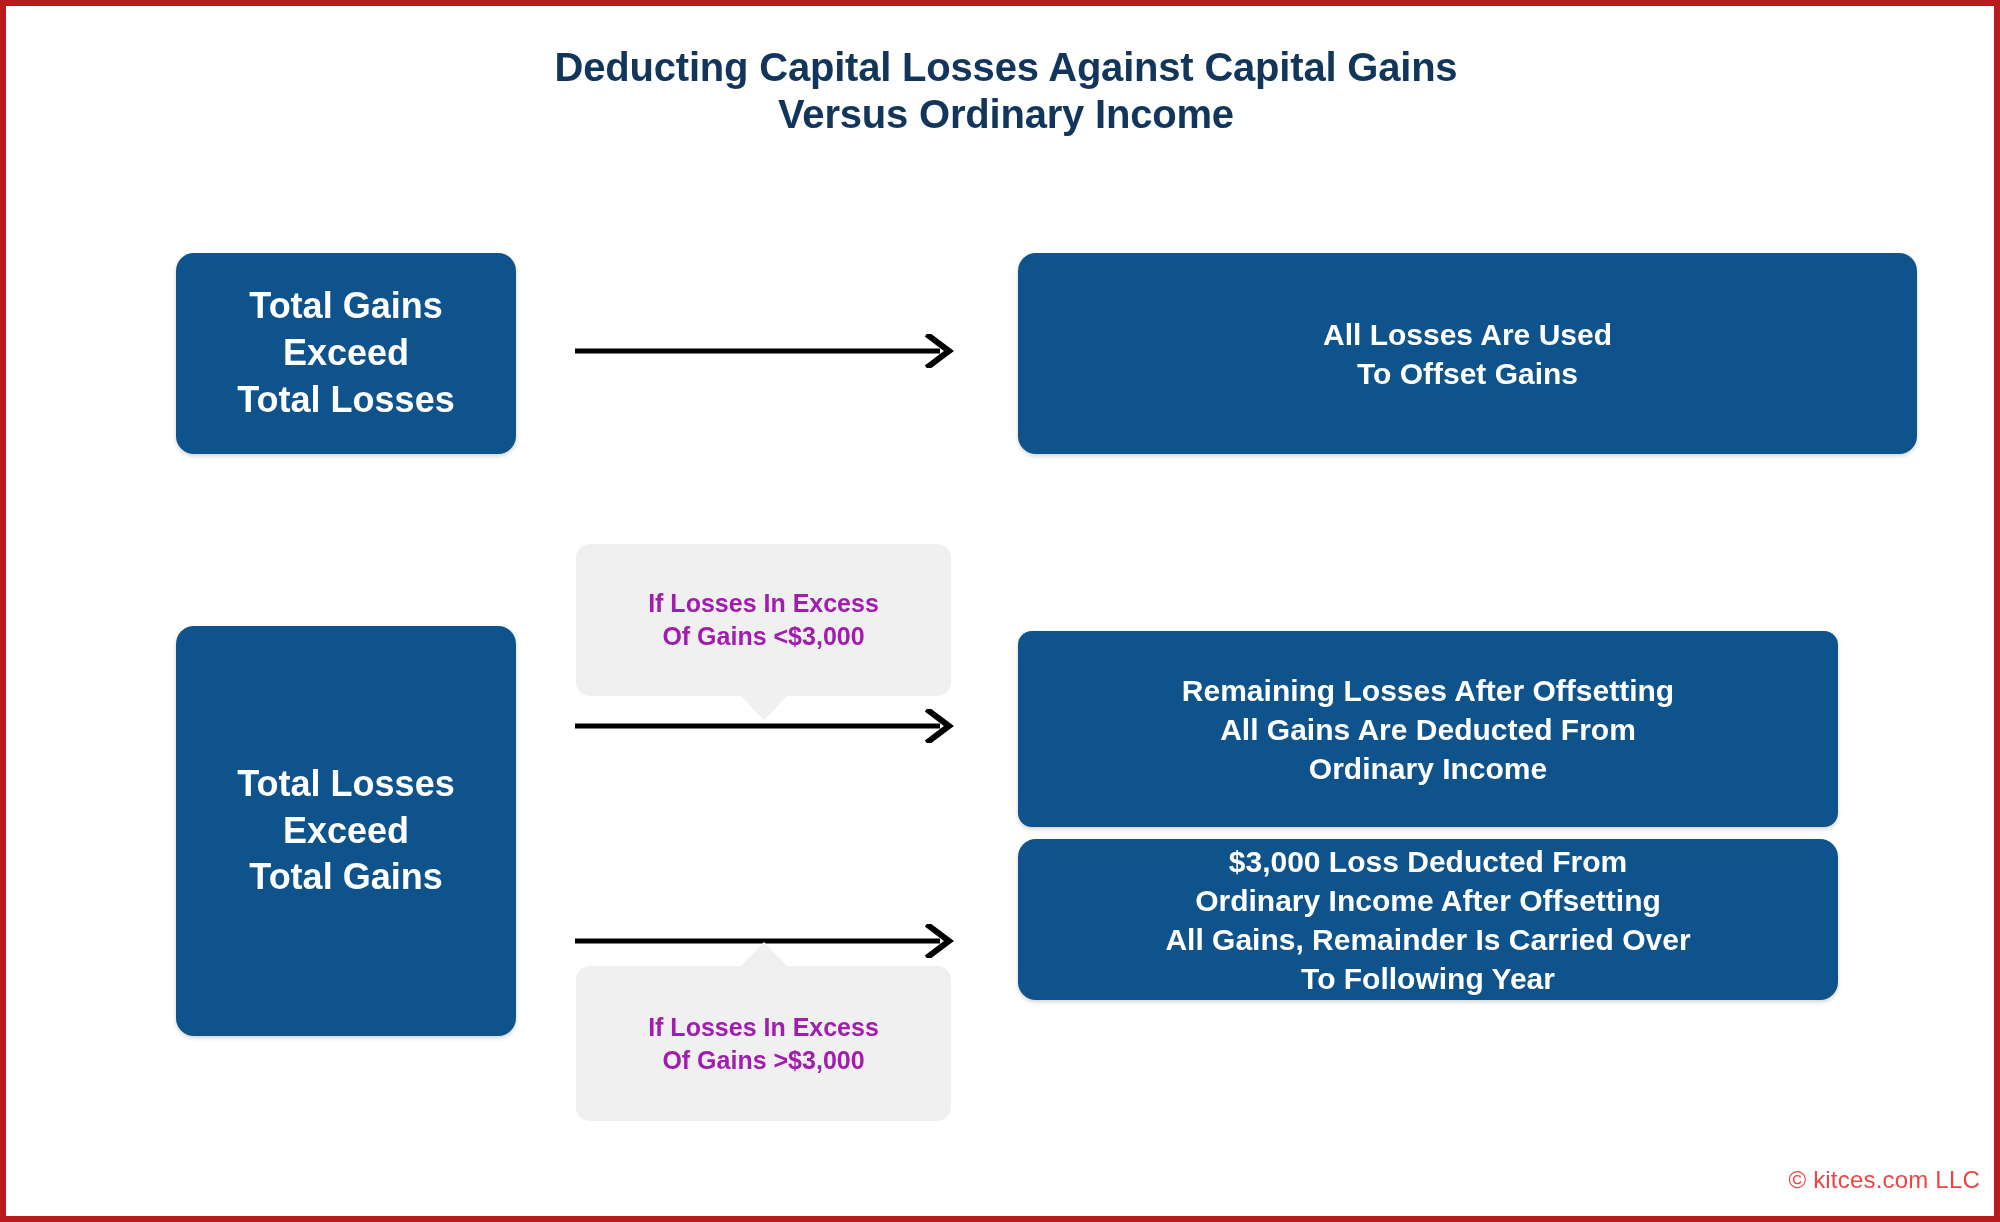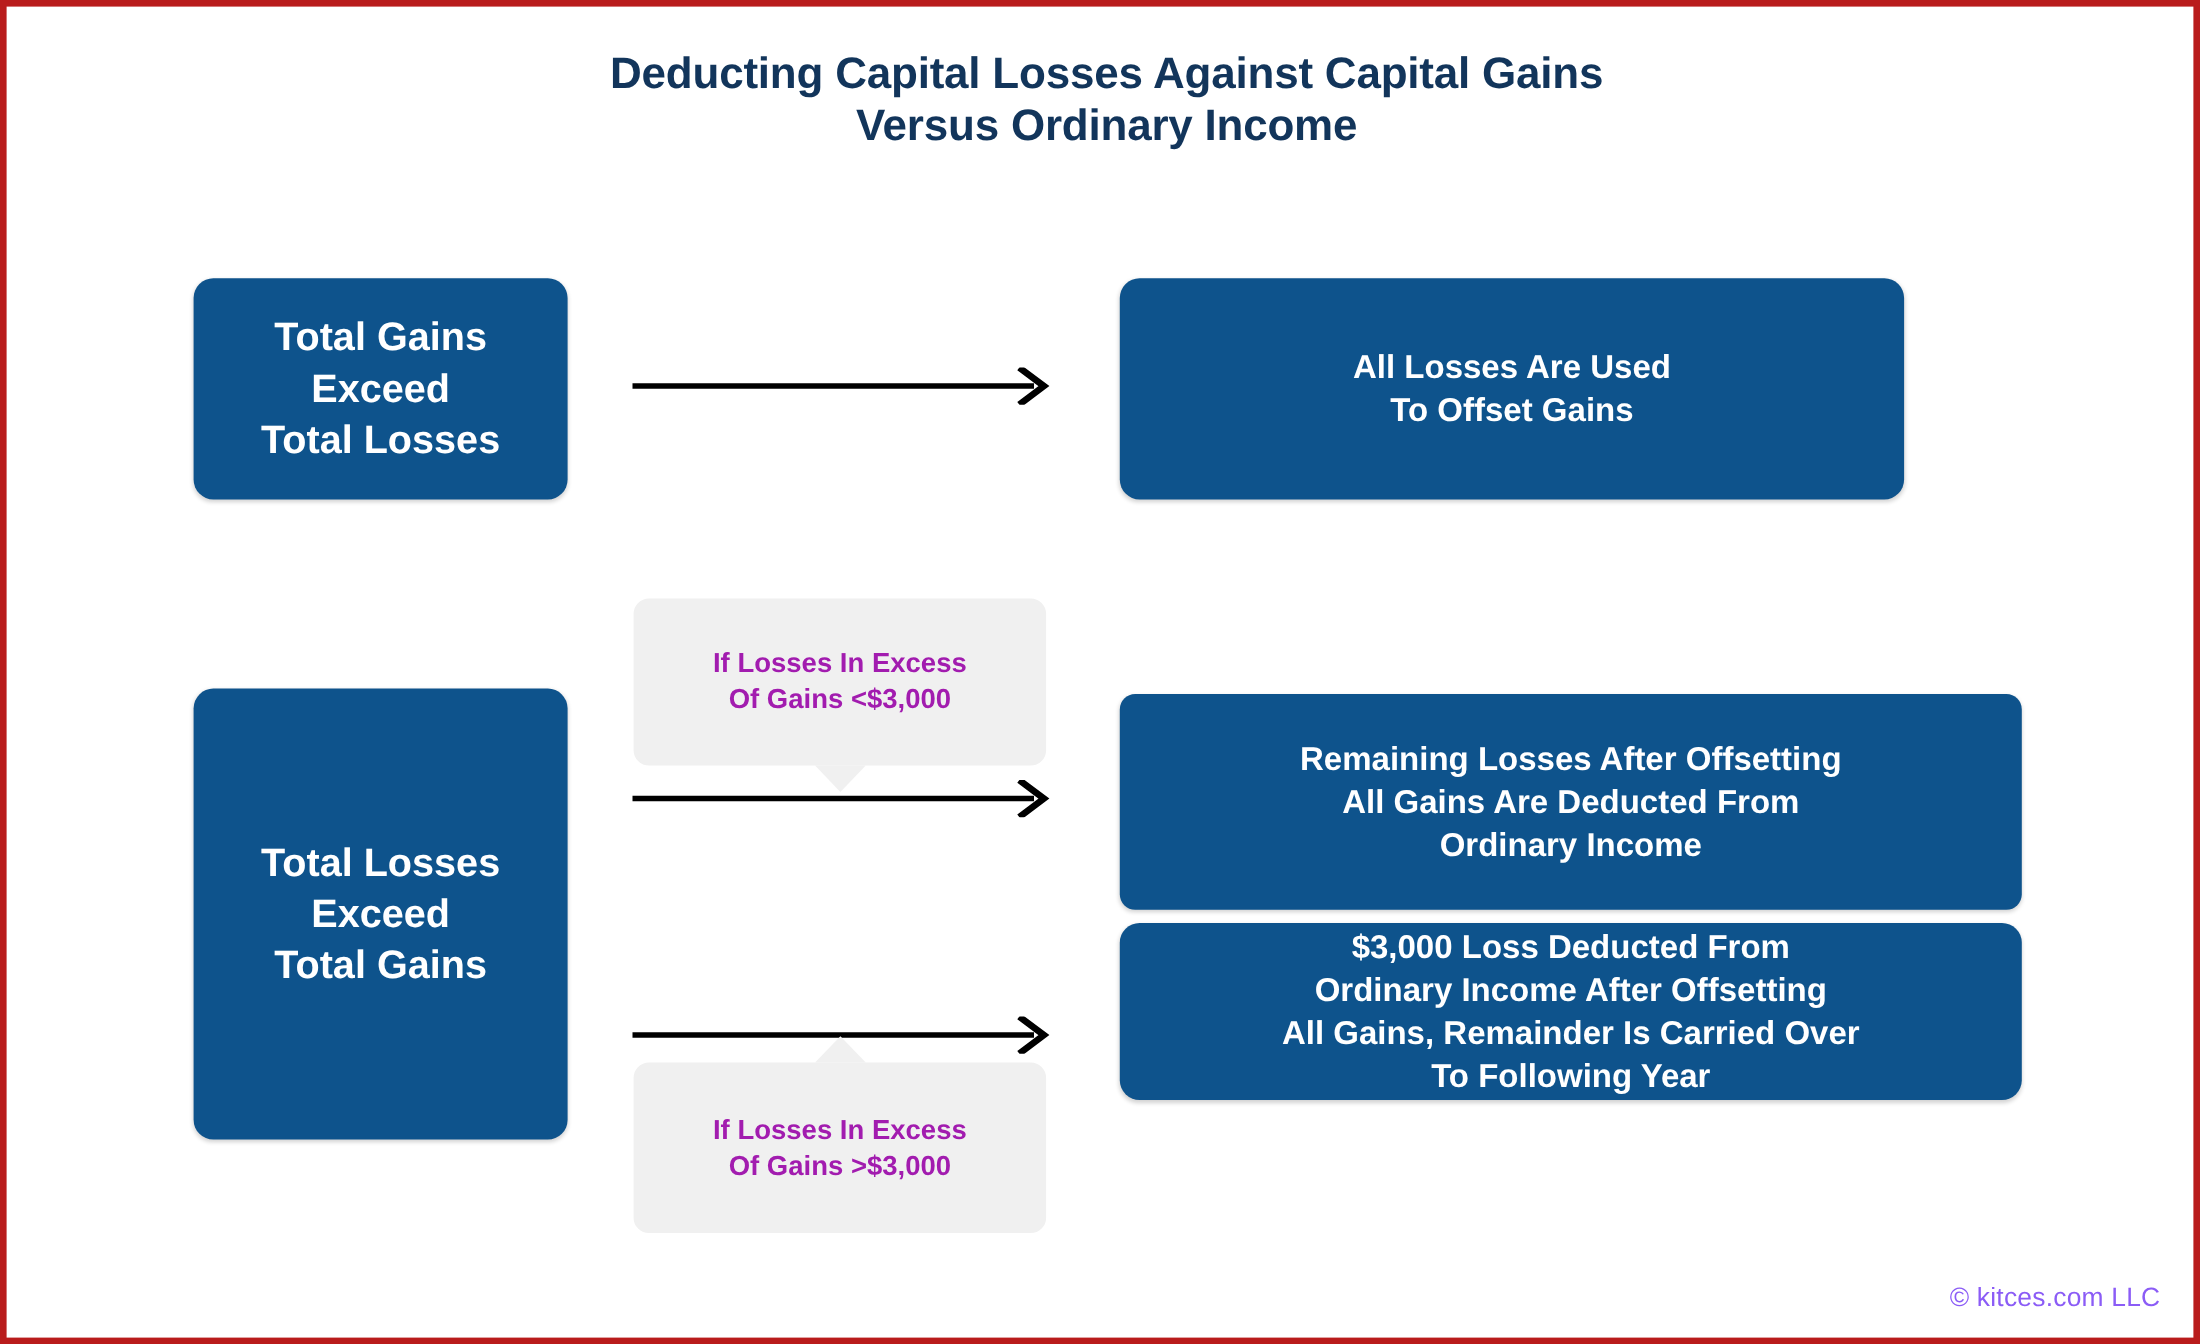--- a/index.html
+++ b/index.html
@@ -54,21 +54,21 @@
     display: block;
     width: 100%;
     padding: 0 14px;
     line-height: 1.30;
     font-size: 36px;
     white-space: pre-line;
   }
   .pbox.wide .txt { font-size: 30px; }
 
   #box-gains-exceed-losses { left: 170px;  top: 247px;  width: 340px; height: 201px; }
-  #box-all-losses-used     { left: 1012px; top: 247px;  width: 713px; height: 201px; }
+  #box-all-losses-used     { left: 1012px; top: 247px;  width: 899px; height: 201px; }
   #box-losses-exceed-gains { left: 170px;  top: 620px;  width: 340px; height: 410px; }
   #box-remaining-losses    { left: 1012px; top: 625px;  width: 820px; height: 196px; border-radius: 14px; }
   #box-3000-loss           { left: 1012px; top: 833px;  width: 820px; height: 161px; }
 
   
   .callout {
     position: absolute;
     background: #f0f0f0;
     border-radius: 14px;
     color: #a21caf;
@@ -113,24 +113,24 @@
     height: 34px;
   }
   .arrow svg { display: block; }
   #arrow-top    { left: 568px; top: 328px; width: 382px; }
   #arrow-middle { left: 568px; top: 703px; width: 382px; }
   #arrow-bottom { left: 568px; top: 918px; width: 382px; }
 
   
   #footer-credit {
     position: absolute;
-    right: 30px;
+    right: 14px;
     bottom: 22px;
     font-size: 24px;
-    color: #8b5cf6;
+    color: #ef4444;
     letter-spacing: 0.2px;
   }
 </style>
 </head>
 <body>
 
 <div id="canvas">
 
   <div class="title-block">
     <span class="title-line">Deducting Capital Losses Against Capital Gains</span>

